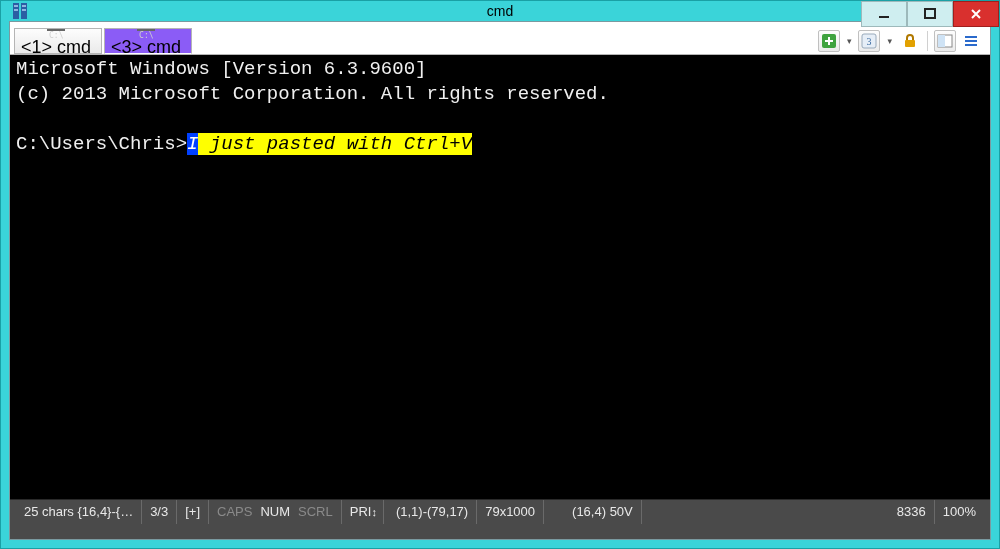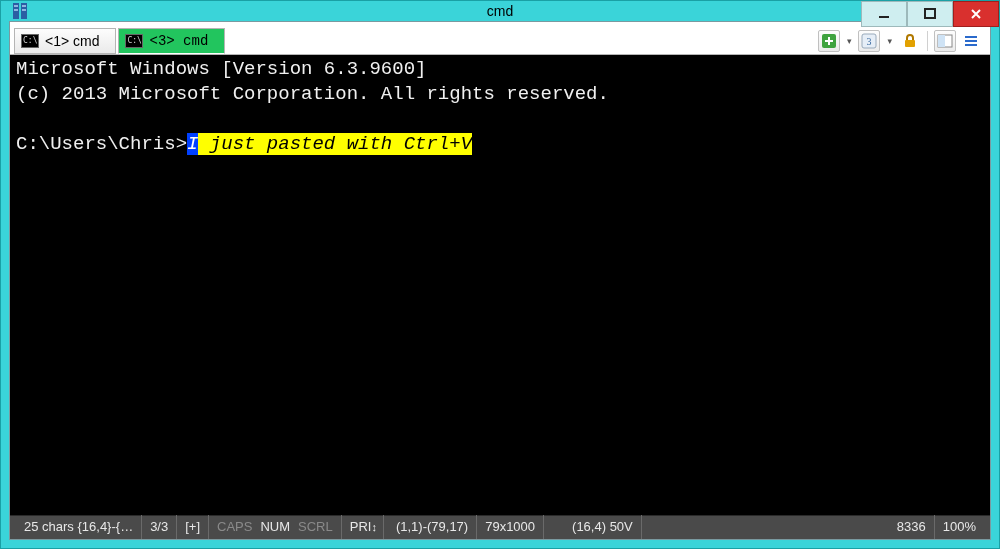--- a/index.html
+++ b/index.html
@@ -54,31 +54,32 @@
   .tabstrip {
     height: 32px;
     background: #fff;
     display: flex; align-items: flex-end;
     padding: 3px 4px 0 4px;
     gap: 2px;
   }
   .tab {
     display: flex; align-items: center;
     height: 26px;
-    padding: 0 16px 0 6px;
+    padding: 0 10px 0 6px;
     border: 1px solid #b5b5b5;
     background: linear-gradient(#fdfdfd,#eaeaea);
-    font-size: 14px; color: #000;
+    font-size: 18px; color: #000;
     gap: 6px;
     border-bottom: 1px solid #b5b5b5;
+    flex-direction: column;
   }
   .tab.active {
-    background: #22c55e;
+    background: #8b5cf6;
     border-bottom: 1px solid #fff;
-    position: relative; z-index: 2; font-family: Liberation Mono, monospace;
+    position: relative; z-index: 2;
   }
   .tab-icon {
     width: 18px; height: 14px;
     background: #000; border: 1px solid #666;
     position: relative;
   }
   .tab-icon::before {
     content: "C:\\"; color: #cfcfcf; font: 8px/12px Consolas, monospace;
     position: absolute; left: 1px; top: 0;
   }
@@ -114,24 +115,24 @@
   .hl {
     background: #ffff00; color: #000; font-style: italic;
   }
   .cursor-block {
     background: #0040ff;
     color: #fff;
   }
 
   
   .statusbar {
-    height: 24px;
+    height: 40px;
     background: #4a4a4a;
     color: #e8e8e8;
-    display: flex; align-items: flex-end;
+    display: flex; align-items: flex-start;
     font: 13px/24px "Segoe UI", Tahoma, sans-serif;
     border-top: 1px solid #2a2a2a;
     padding: 0 6px;
     gap: 0;
   }
   .sb-seg {
     padding: 0 8px;
     border-right: 1px solid #6a6a6a;
     white-space: nowrap;
     overflow: hidden;

